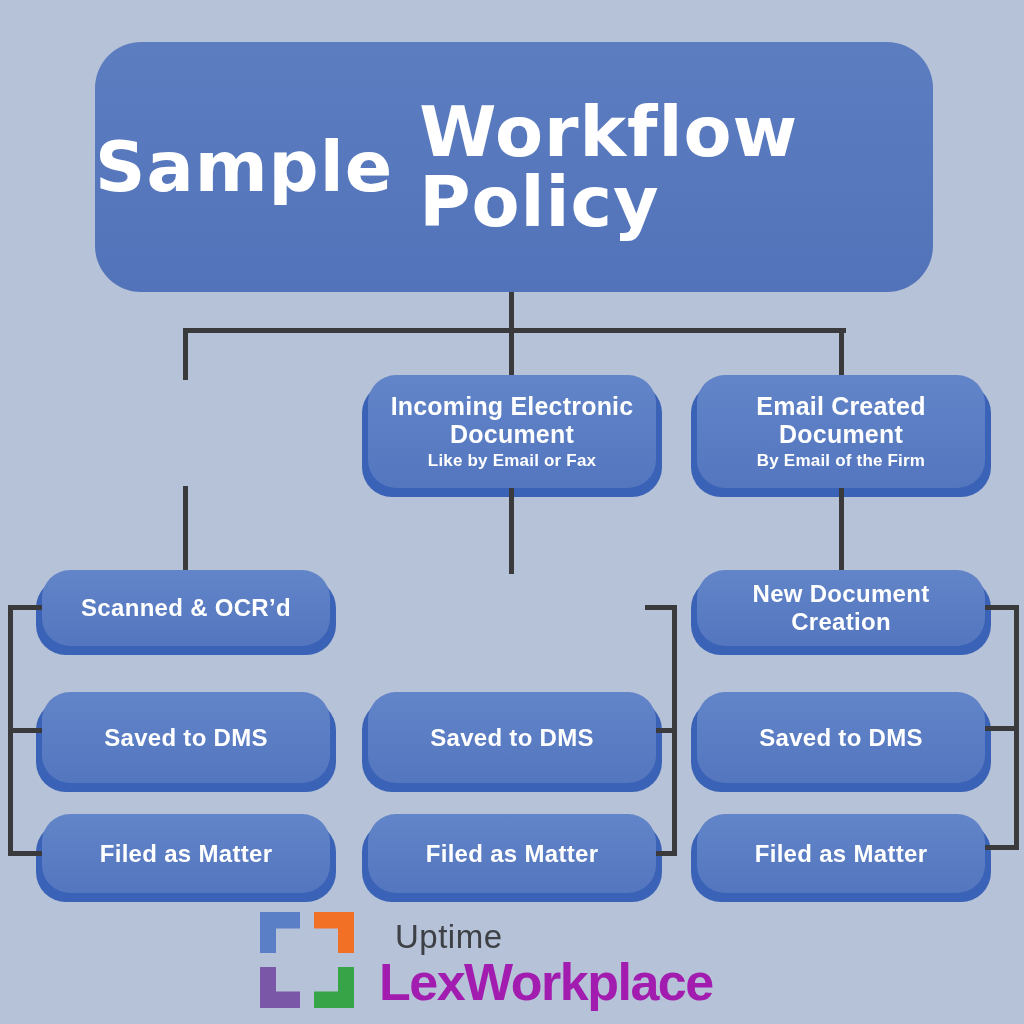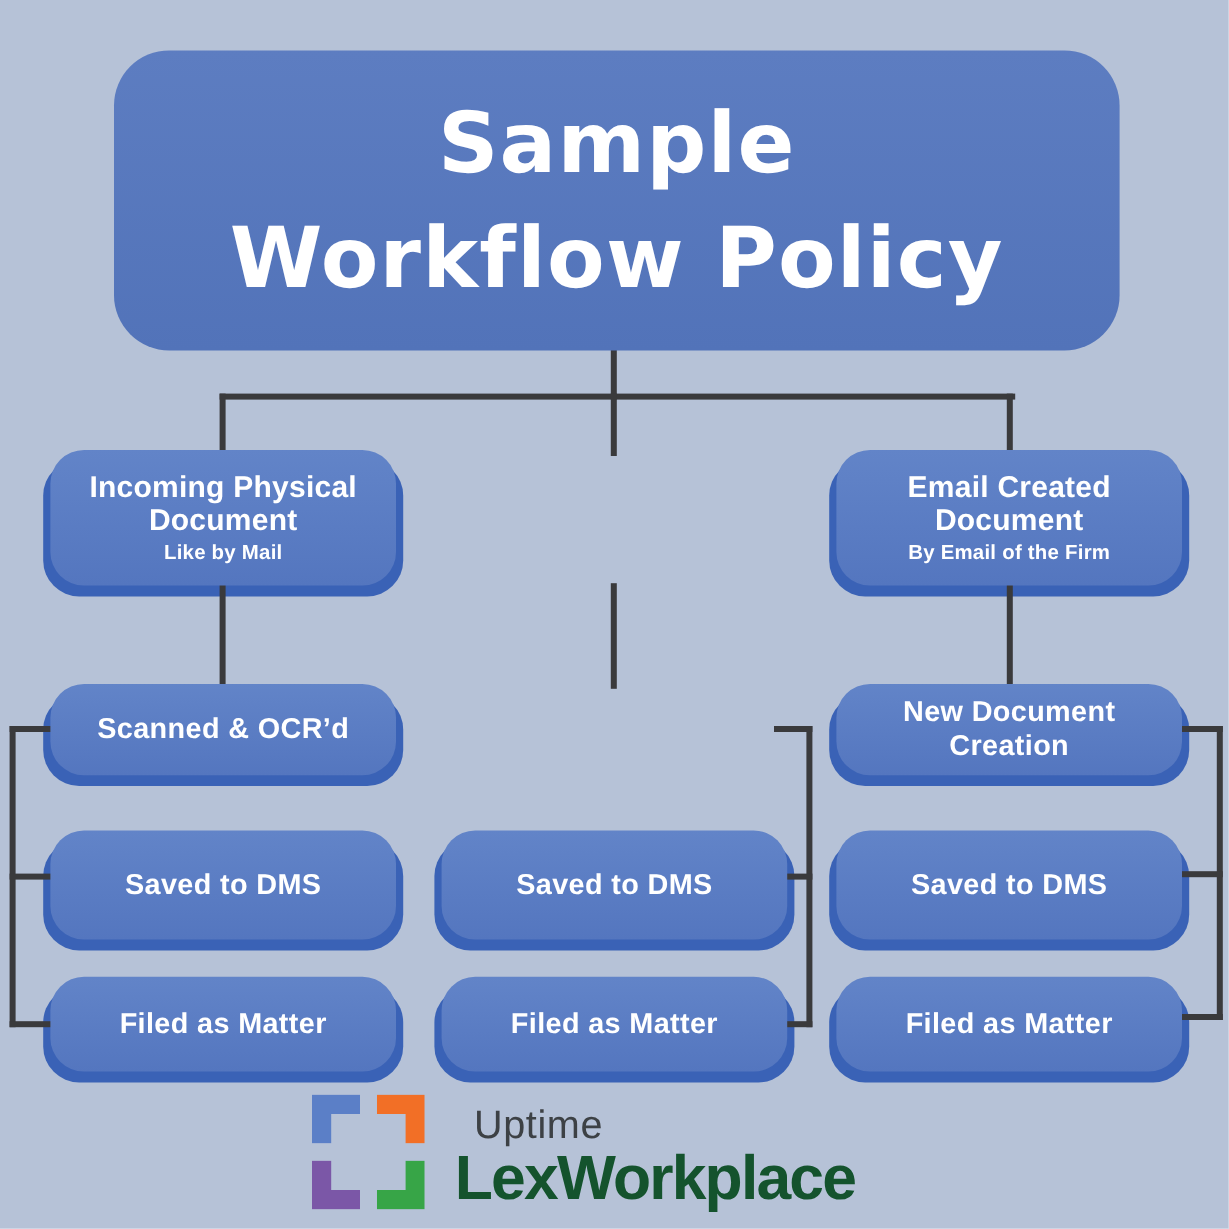--- a/index.html
+++ b/index.html
@@ -11,21 +11,21 @@
     isolation:isolate;
     font-family:"Liberation Sans", sans-serif;
   }
   
   .line{position:absolute;background:#3a3a3c;}
   
   .title-box{
     position:absolute;left:95px;top:42px;width:838px;height:250px;
     background:linear-gradient(180deg,#5d7dc1 0%,#5273b9 100%);
     border-radius:46px;
-    display:flex;flex-direction:column;justify-content:center;align-items:center;
+    display:flex;flex-direction:row;justify-content:center;align-items:center;
     gap:26px;
   }
   .title-line{
     color:#ffffff;
     font-family:"DejaVu Sans", sans-serif;
     font-weight:bold;
     font-size:70px;
     line-height:1;
     letter-spacing:1px;
   }
@@ -76,21 +76,21 @@
   .bk-bl{left:0;bottom:0;background:#7b57a7;
     clip-path:polygon(0 0,40% 0,40% 60%,100% 60%,100% 100%,0 100%);}
   .bk-br{right:0;bottom:0;background:#37a547;
     clip-path:polygon(60% 0,100% 0,100% 100%,0 100%,0 60%,60% 60%);}
   .brand-top{
     position:absolute;left:135px;top:12px;
     font-size:33px;color:#3d4145;letter-spacing:.5px;
   }
   .brand-bottom{
     position:absolute;left:119px;top:46px;
-    font-size:52px;font-weight:bold;color:#14532d;letter-spacing:-1.5px;
+    font-size:52px;font-weight:bold;color:#a21caf;letter-spacing:-1.5px;
   }
 </style>
 </head>
 <body>
 
 <div class="canvas">
 
   <div class="line" style="left:509px;top:291px;width:5px;height:42px"></div>
   <div class="line" style="left:183px;top:328px;width:663px;height:5px"></div>
   <div class="line" style="left:183px;top:328px;width:5px;height:52px"></div>
@@ -114,34 +114,34 @@
   <div class="line" style="left:1014px;top:605px;width:5px;height:245px"></div>
   <div class="line" style="left:978px;top:605px;width:41px;height:5px"></div>
   <div class="line" style="left:978px;top:726px;width:41px;height:5px"></div>
   <div class="line" style="left:978px;top:845px;width:41px;height:5px"></div>
 
   <div class="title-box">
     <div class="title-line">Sample</div>
     <div class="title-line">Workflow Policy</div>
   </div>
 
-  <div class="node rh c0">
-    <div class="header-title">Incoming Physical Document</div>
-    <div class="header-sub">Like by Mail</div>
-  </div>
   <div class="node step r2 c0">
     <span>Scanned &amp; OCR’d</span>
   </div>
   <div class="node step r3 c0">
     <span>Saved to DMS</span>
   </div>
   <div class="node step r4 c0">
     <span>Filed as Matter</span>
   </div>
 
+  <div class="node rh c1">
+    <div class="header-title">Incoming Electronic Document</div>
+    <div class="header-sub">Like by Email or Fax</div>
+  </div>
   <div class="node step r3 c1">
     <span>Saved to DMS</span>
   </div>
   <div class="node step r4 c1">
     <span>Filed as Matter</span>
   </div>
 
   <div class="node rh c2">
     <div class="header-title">Email Created Document</div>
     <div class="header-sub">By Email of the Firm</div>

